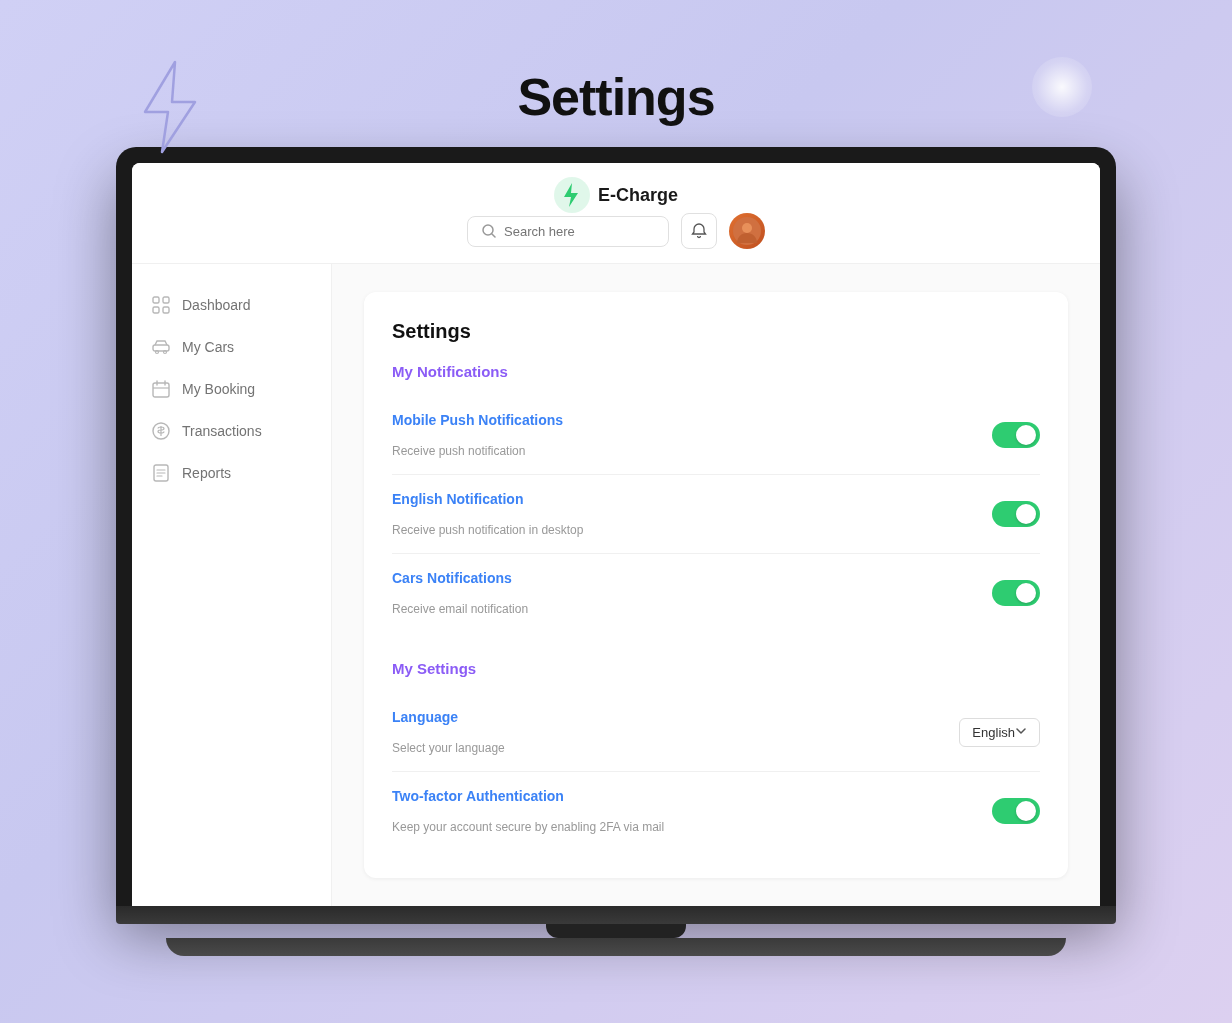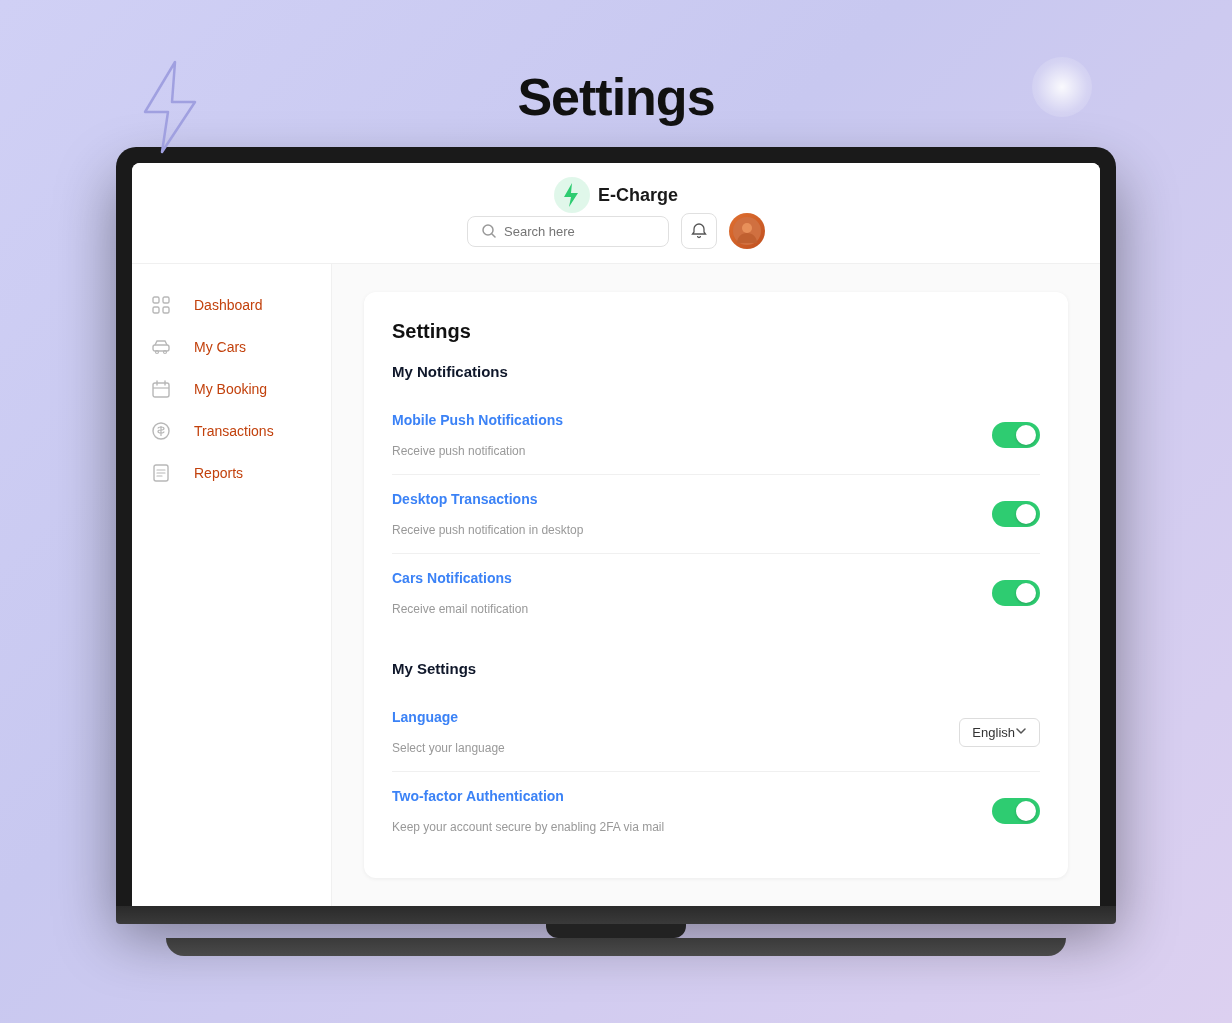--- a/index.html
+++ b/index.html
@@ -148,24 +148,24 @@
     .sidebar {
       width: 200px;
       min-width: 200px;
       padding: 20px 0;
       border-right: 1px solid #f0f0f0;
     }
 
     .nav-item {
       display: flex;
       align-items: center;
-      gap: 24px;
+      gap: 12px;
       padding: 12px 20px;
       cursor: pointer;
-      color: #c2410c;
+      color: #737373;
       font-size: 14px;
       font-weight: 500;
       transition: color 0.2s;
     }
 
     .nav-item .nav-icon {
       width: 18px;
       height: 18px;
       opacity: 0.6;
     }
@@ -187,21 +187,21 @@
     .page-heading {
       font-size: 20px;
       font-weight: 700;
       color: #111;
       margin-bottom: 20px;
     }
 
     .section-title {
       font-size: 15px;
       font-weight: 700;
-      color: #0f172a;
+      color: #8b5cf6;
       margin-bottom: 16px;
     }
 
     .setting-row {
       display: flex;
       align-items: center;
       justify-content: space-between;
       padding: 16px 0;
       border-top: 1px solid #f0f0f0;
     }
@@ -369,21 +369,21 @@
           <div class="setting-row">
             <div>
               <div class="setting-label">Mobile Push Notifications</div>
               <div class="setting-desc">Receive push notification</div>
             </div>
             <div class="toggle"></div>
           </div>
 
           <div class="setting-row">
             <div>
-              <div class="setting-label">Desktop Transactions</div>
+              <div class="setting-label">English Notification</div>
               <div class="setting-desc">Receive push notification in desktop</div>
             </div>
             <div class="toggle"></div>
           </div>
 
           <div class="setting-row">
             <div>
               <div class="setting-label">Cars Notifications</div>
               <div class="setting-desc">Receive email notification</div>
             </div>

